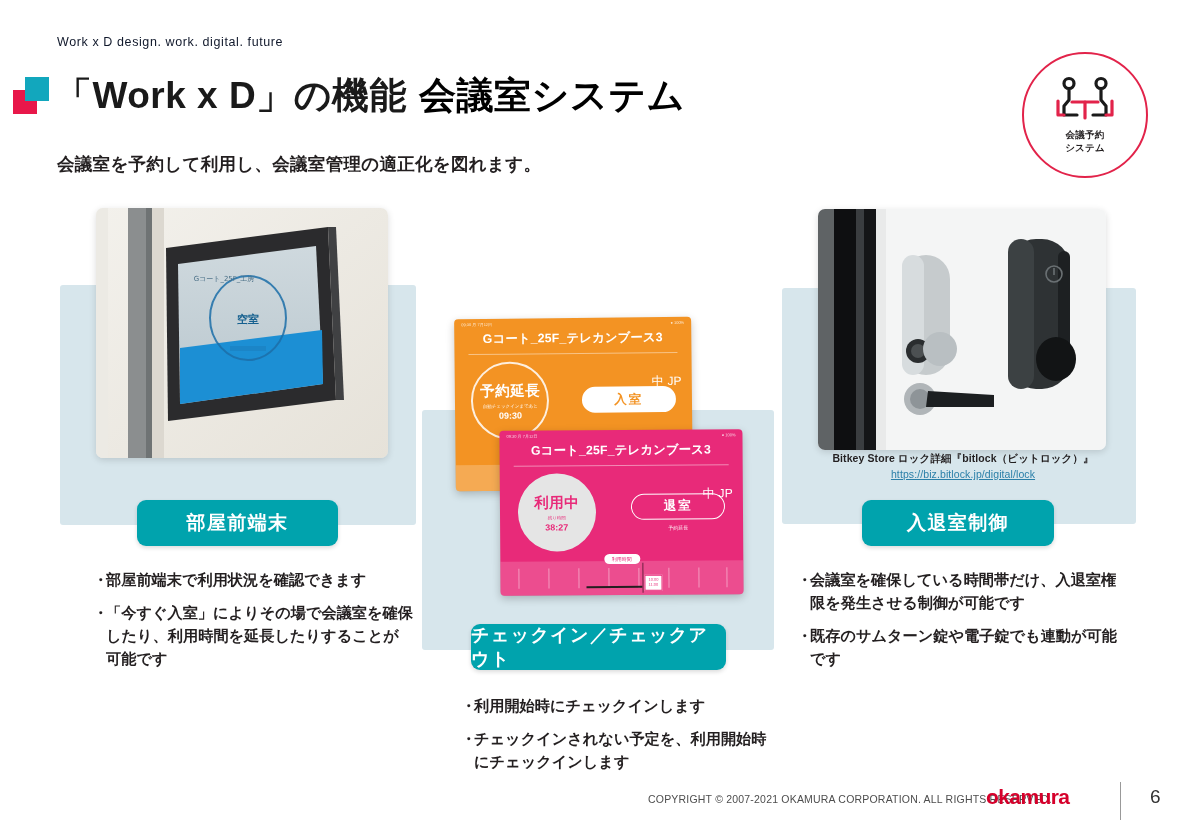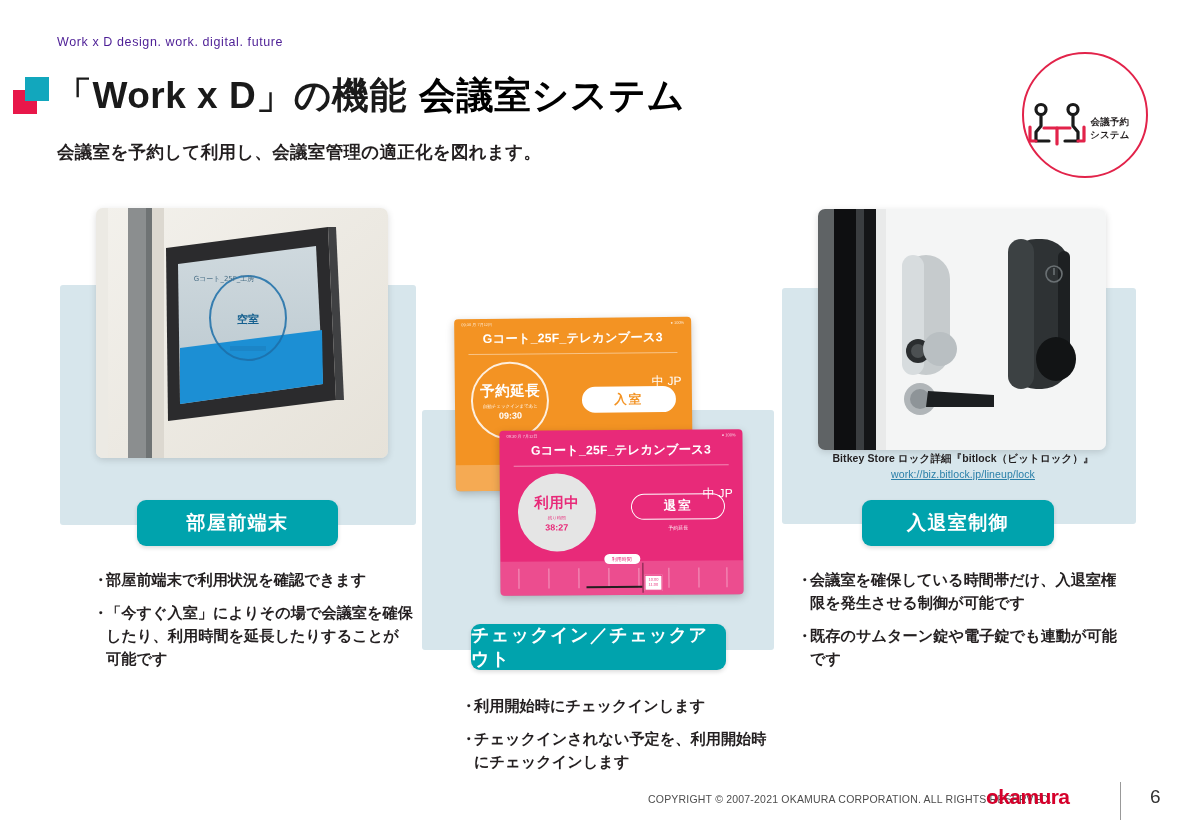--- a/index.html
+++ b/index.html
@@ -7,46 +7,46 @@
     width: 1194px; height: 838px;
     background: #ffffff;
     font-family: "Liberation Sans", "DejaVu Sans", sans-serif;
     overflow: hidden;
   }
   #slide { position: relative; width: 1194px; height: 838px; background: #fff; }
 
   
   .brand-line {
     position: absolute; left: 57px; top: 35px;
-    font-size: 12.5px; color: #4c1d95; letter-spacing: .6px; white-space: nowrap;
+    font-size: 12.5px; color: #0f172a; letter-spacing: .6px; white-space: nowrap;
   }
   .sq-teal {
     position: absolute; left: 25px; top: 77px; width: 24px; height: 24px;
     background: #12a7bd;
   }
   .sq-red {
     position: absolute; left: 13px; top: 90px; width: 24px; height: 24px;
     background: #e8174a;
   }
   .title {
     position: absolute; left: 55px; top: 71px;
     font-size: 37px; font-weight: 700; color: #1a1a1a; letter-spacing: .5px;
     white-space: nowrap;
   }
   .title .accent { color: #000000; margin-left: 12px; }
   .subtitle {
-    position: absolute; left: 57px; top: 140px;
+    position: absolute; left: 57px; top: 152px;
     font-size: 17.5px; font-weight: 700; color: #231f20; letter-spacing: .3px;
   }
 
   
   .badge {
     position: absolute; left: 1022px; top: 52px; width: 126px; height: 126px;
     border-radius: 50%; border: 2.5px solid #e2234a; background: #fff;
-    display: flex; flex-direction: row; align-items: center; justify-content: flex-start;
+    display: flex; flex-direction: column; align-items: center; justify-content: flex-start;
     padding-top: 22px;
   }
   .badge svg { display: block; }
   .badge-caption {
     margin-top: 5px; text-align: center; font-size: 9.5px; line-height: 1.35;
     font-weight: 700; color: #231f20; letter-spacing: .2px;
   }
 
   
   .band { position: absolute; background: #d7e6ec; border-radius: 3px; }
@@ -296,21 +296,21 @@
       <div class="p-tip" style="left:144px; top:14px;">10:00<br>11:00</div>
     </div>
   </div>
 
   <div class="pill pill-left">部屋前端末</div>
   <div class="pill pill-right">入退室制御</div>
   <div class="pill pill-mid">チェックイン／チェックアウト</div>
 
   <div class="cap">
     <span>Bitkey Store ロック詳細『bitlock（ビットロック）』</span>
-    <a href="#">work://biz.bitlock.jp/lineup/lock</a>
+    <a href="#">https://biz.bitlock.jp/digital/lock</a>
   </div>
 
   <ul class="bullets bul-left">
     <li>
         <span class="dot">・</span>
         <span>部屋前端末で利用状況を確認できます</span>
       </li>
     <li>
         <span class="dot">・</span>
         <span>「今すぐ入室」によりその場で会議室を確保したり、利用時間を延長したりすることが可能です</span>

